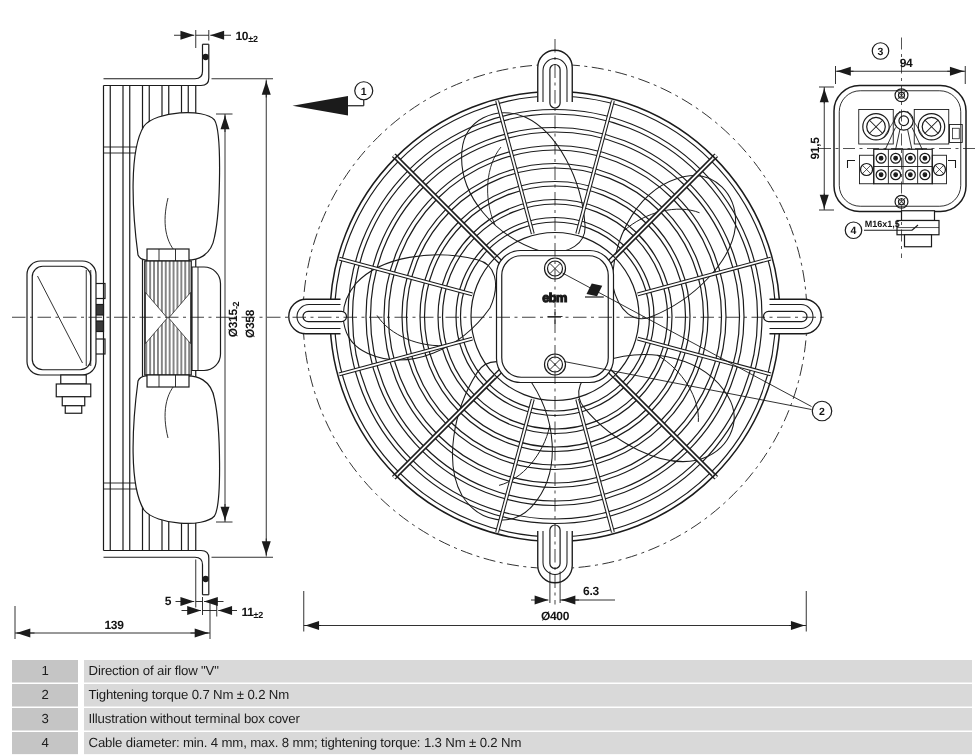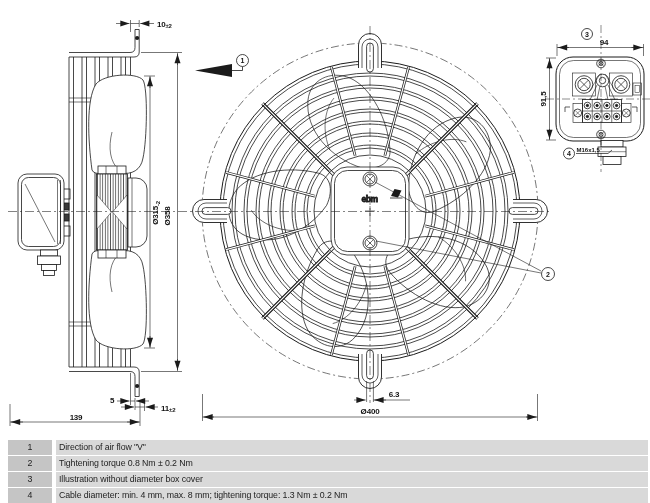--- a/index.html
+++ b/index.html
@@ -412,24 +412,24 @@
 </svg>
 
   
   <div class="notes">
     <div class="note-row">
       <div class="note-num">1</div>
       <div class="note-txt">Direction of air flow "V"</div>
     </div>
     <div class="note-row">
       <div class="note-num">2</div>
-      <div class="note-txt">Tightening torque 0.8 Nm ± 0.2 Nm</div>
+      <div class="note-txt">Tightening torque 0.7 Nm ± 0.2 Nm</div>
     </div>
     <div class="note-row">
       <div class="note-num">3</div>
-      <div class="note-txt">Illustration without diameter box cover</div>
+      <div class="note-txt">Illustration without terminal box cover</div>
     </div>
     <div class="note-row">
       <div class="note-num">4</div>
       <div class="note-txt">Cable diameter: min. 4 mm, max. 8 mm; tightening torque: 1.3 Nm ± 0.2 Nm</div>
     </div>
   </div>
 </div>
 
 </body></html>

